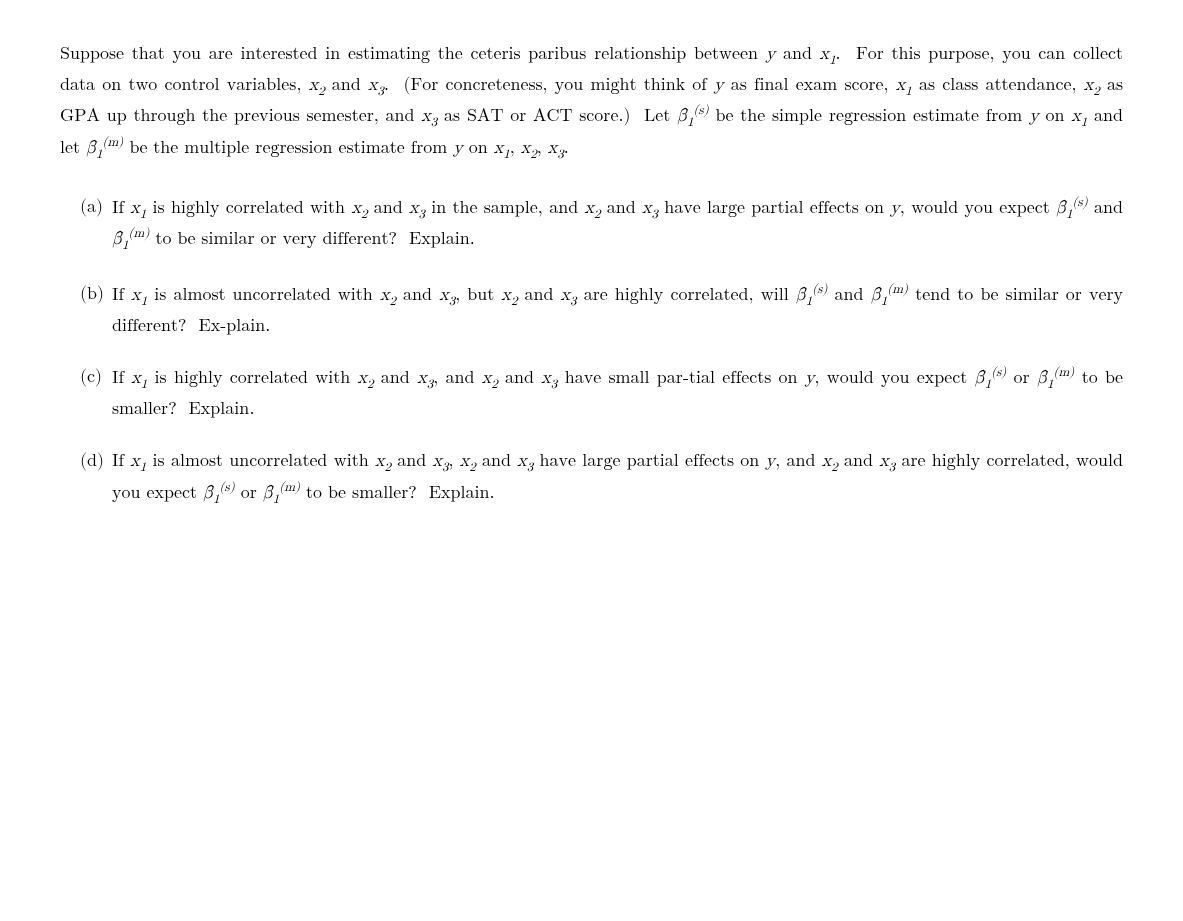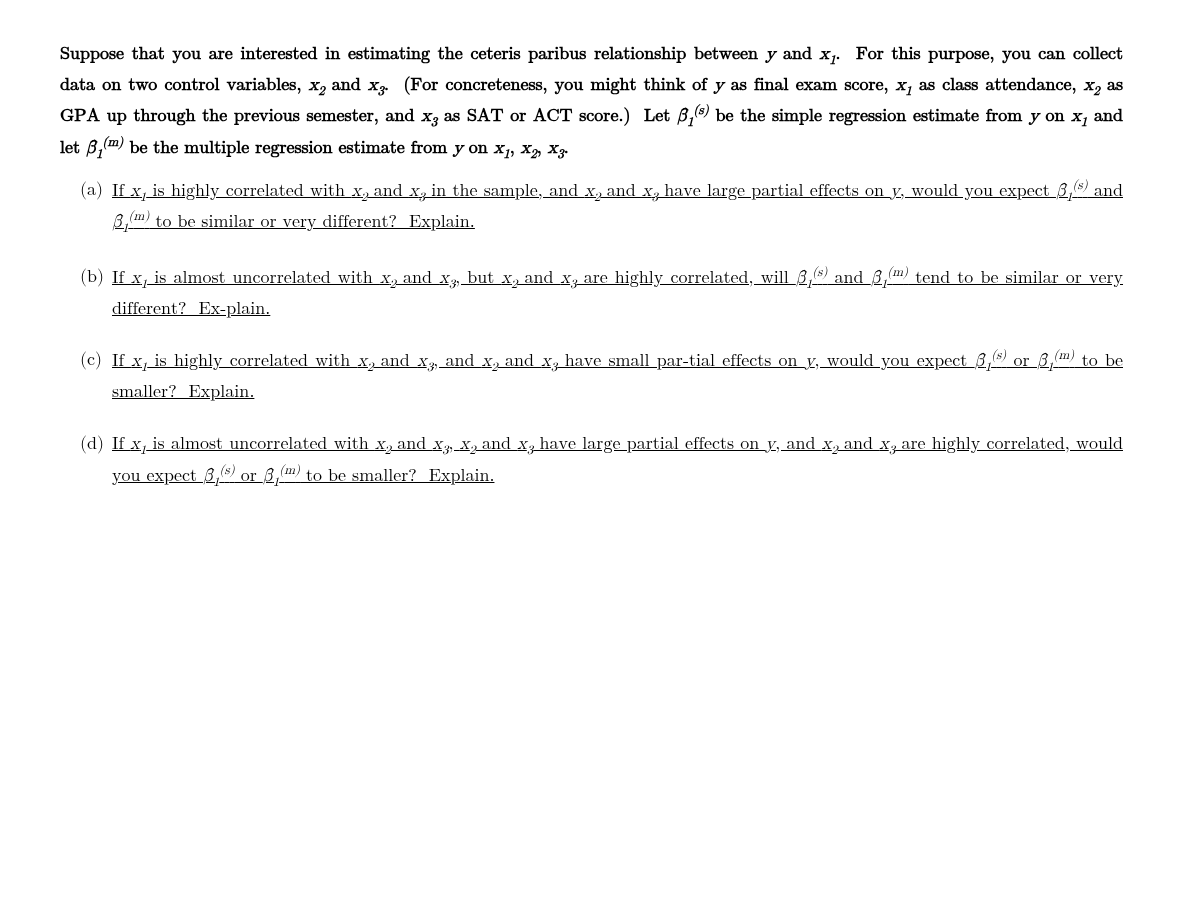--- a/index.html
+++ b/index.html
@@ -14,22 +14,21 @@
       font-size: 18px;
       line-height: 1.55;
       color: #000000;
       width: 1183px;
       min-height: 921px;
       padding: 40px 60px 40px 60px;
     }
 
     .main-text {
       text-align: justify;
-      margin-bottom: 11px;
-      font-weight: bold;
+      margin-bottom: 28px;
     }
 
     .problem-list {
       list-style: none;
       padding: 0;
       margin: 0;
     }
 
     .problem-item {
       display: flex;
@@ -39,21 +38,20 @@
 
     .problem-label {
       min-width: 52px;
       padding-left: 20px;
       flex-shrink: 0;
     }
 
     .problem-content {
       flex: 1;
       text-align: justify;
-      text-decoration: underline;
     }
 
     sub {
       font-size: 0.72em;
       vertical-align: sub;
     }
 
     sup {
       font-size: 0.72em;
       vertical-align: super;

